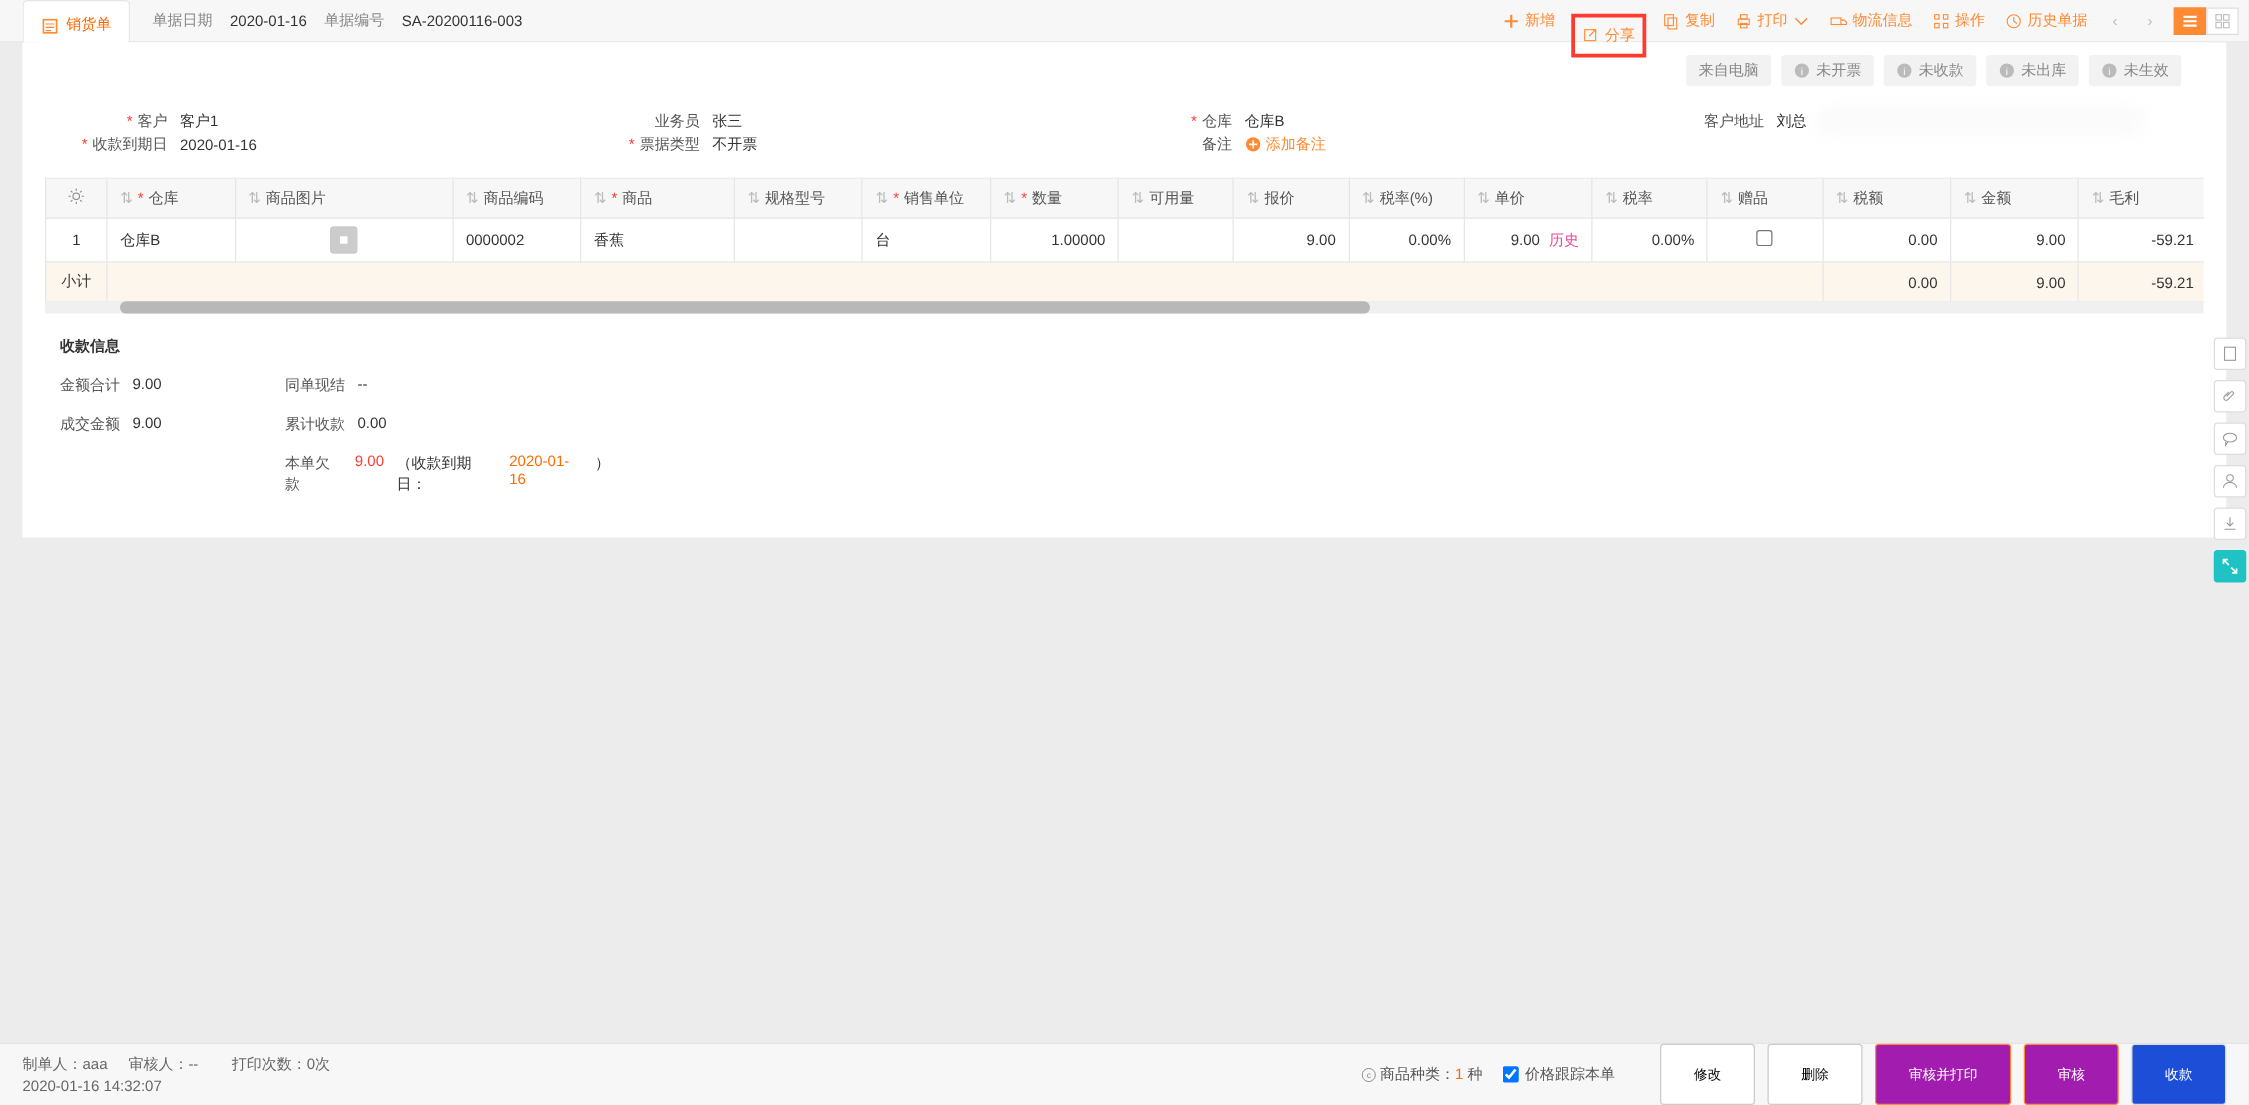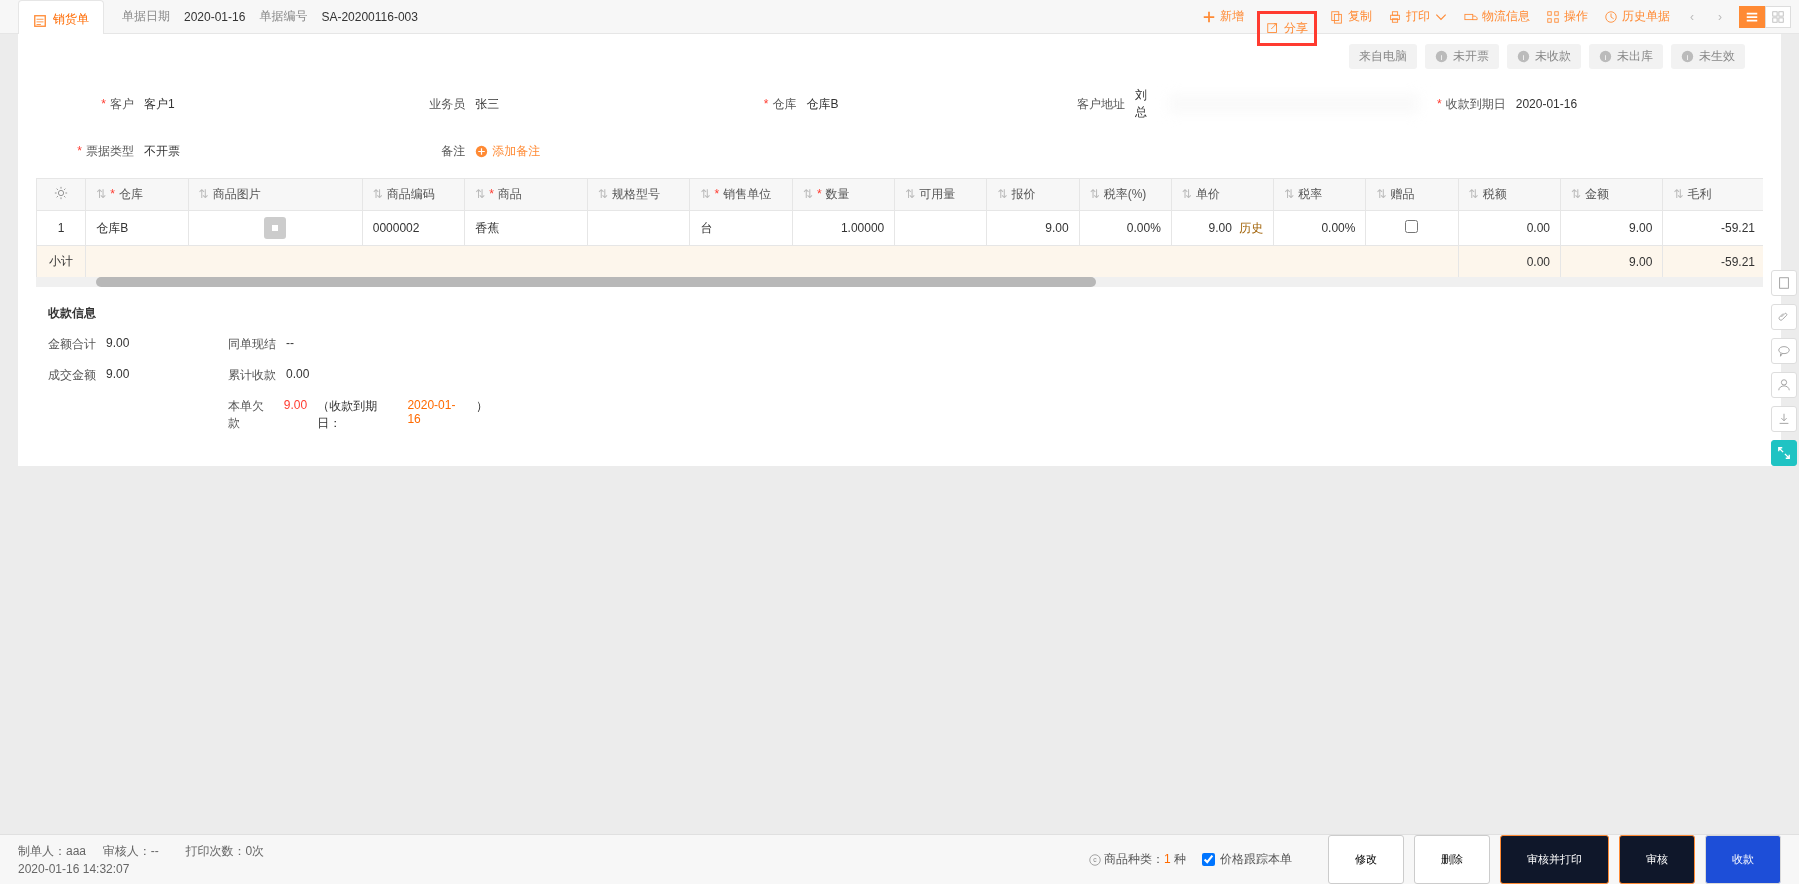--- a/index.html
+++ b/index.html
@@ -21,58 +21,58 @@
 .vt svg { width: 14px; height: 14px; }
 .nav-arrow { width: 18px; height: 22px; display: flex; align-items: center; justify-content: center; color: #bbb; }
 
 
 .status-row { display: flex; justify-content: flex-end; gap: 8px; padding: 10px 18px 6px 18px; background: #fff; margin: 0 18px; }
 .main-card { background: #fff; margin: 0 18px; padding-bottom: 16px; }
 .chip { background: #f2f2f2; border-radius: 3px; padding: 4px 10px; color: #888; display: flex; align-items: center; gap: 5px; }
 .chip svg { width: 13px; height: 13px; }
 
 
-.form { display: grid; grid-template-columns: 1fr 1fr 1fr 1fr 1fr; padding: 12px 30px 18px 30px; row-gap: 22px; }
+.form { display: grid; grid-template-columns: 1fr 1fr 1fr 1fr; padding: 12px 30px 18px 30px; }
 .field { display: flex; align-items: center; gap: 10px; }
 .flabel { width: 86px; text-align: right; color: #555; }
 .star { color: #ff3b30; margin-right: 4px; }
 .addlink { color: #ff8a34; display: flex; align-items: center; gap: 4px; }
 .blurred { filter: blur(6px); background: #fafafa; width: 260px; height: 20px; border-radius: 3px; }
 
 
 .tbl-wrap { margin: 0 18px; overflow-x: hidden; position: relative; }
 table { border-collapse: collapse; width: 1730px; table-layout: fixed; }
 th, td { border: 1px solid #e6e6e6; padding: 6px 10px; height: 32px; vertical-align: middle; }
 thead th { background: #f7f7f7; color: #555; font-weight: normal; text-align: left; }
 .sort { color: #bbb; margin-right: 4px; }
 .r { text-align: right; }
 .c { text-align: center; }
 tr.subtotal td { background: #fdf6ec; font-weight: normal; }
 tr.row td { background: #fff; }
 .prod-img { width: 22px; height: 22px; background: #ccc; border-radius: 3px; margin: 0 auto; display: flex; align-items: center; justify-content: center; }
-.history { color: #a16207; margin-left: 4px; }
+.history { color: #ec4899; margin-left: 4px; }
 .hscroll { height: 10px; background: #f0f0f0; position: relative; margin-top: -1px; }
 .hscroll .thumb { position: absolute; left: 60px; width: 1000px; height: 10px; background: #b8b8b8; border-radius: 5px; }
 
 
 .pay { margin: 18px 30px; }
 .pay h4 { font-weight: bold; margin-bottom: 14px; font-size: 12px; }
 .pay-grid { display: grid; grid-template-columns: 180px 260px; row-gap: 14px; }
 .pay-row { display: flex; gap: 10px; }
 .pay-row .pl { color: #555; }
 .red { color: #ff3b30; }
 .orange { color: #ff6a00; }
 
 
 .footer { position: absolute; bottom: 0; left: 0; right: 0; background: #f7f7f7; border-top: 1px solid #e0e0e0; height: 50px; display: flex; align-items: center; padding: 0 18px; }
 .finfo { color: #666; line-height: 1.5; }
 .fcenter { margin-left: auto; display: flex; align-items: center; gap: 16px; color: #555; }
 .fbtns { display: flex; gap: 10px; margin-left: 20px; }
 .btn { border: 1px solid #ccc; background: #fff; padding: 16px 26px; border-radius: 3px; cursor: pointer; font-size: 11px; }
-.btn.primary { background: #0f172a; border-color: #ff8a34; color: #fff; }
+.btn.primary { background: #a21caf; border-color: #ff8a34; color: #fff; }
 .btn.disabled { background: #1d4ed8; border-color: #d9d9d9; color: #fff; }
 .chkline { display: flex; align-items: center; gap: 5px; }
 
 
 .rail { position: absolute; right: 0; top: 270px; width: 30px; display: flex; flex-direction: column; gap: 8px; align-items: center; }
 .rail .rbtn { width: 26px; height: 26px; border: 1px solid #ddd; background: #fff; border-radius: 3px; display: flex; align-items: center; justify-content: center; color: #888; }
 .rail .rbtn.teal { background: #1fc3c3; border-color: #1fc3c3; color: #fff; }
 </style>
 </head>
 <body>

